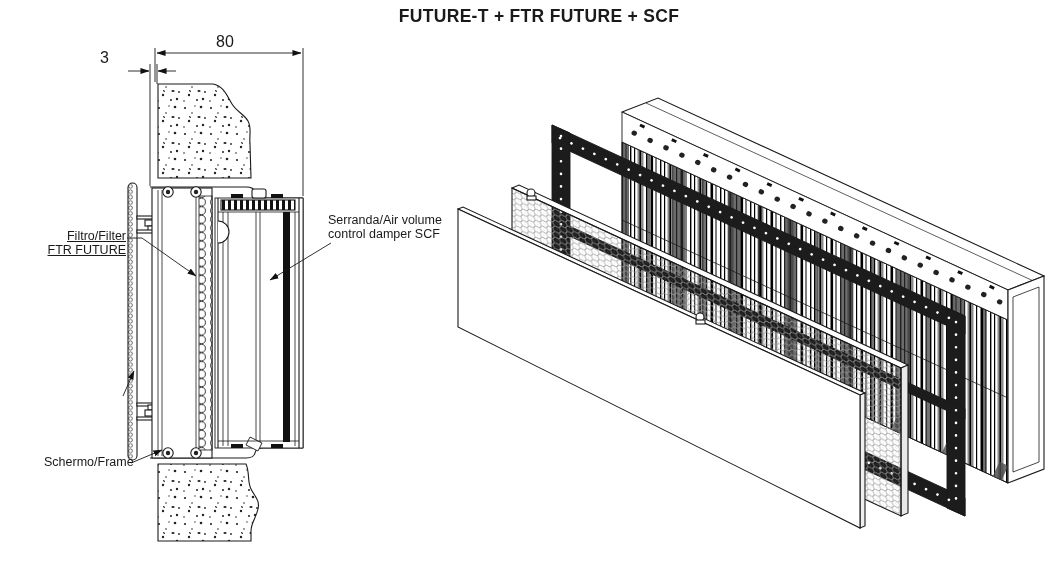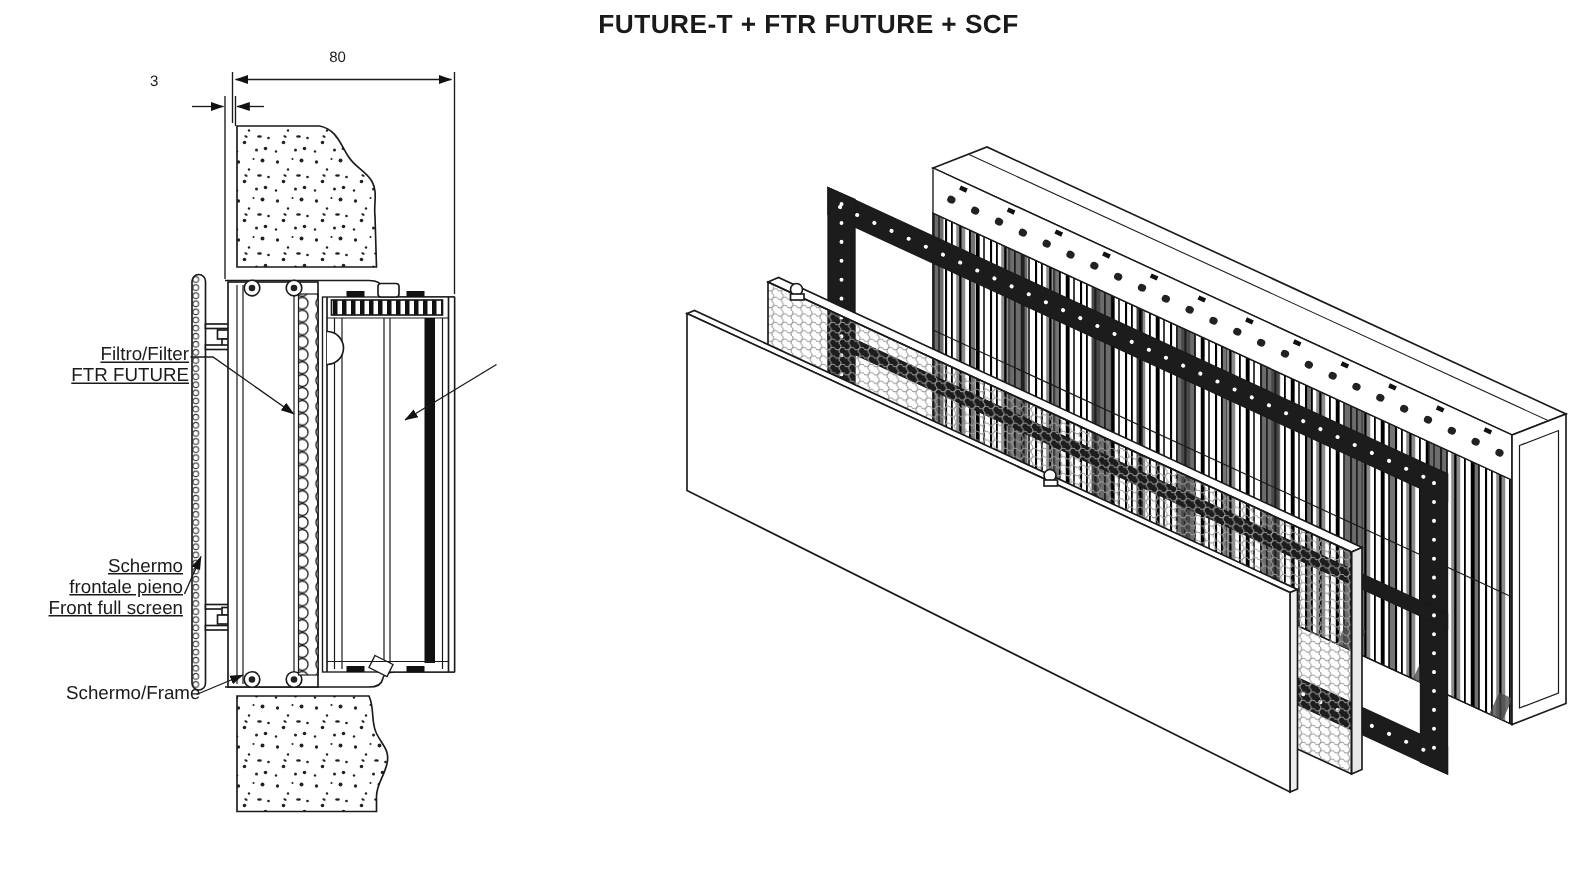--- a/index.html
+++ b/index.html
@@ -1,21 +1,21 @@
 <!DOCTYPE html>
 <html><head>
 <meta charset="utf-8">
 <style>
   html,body{margin:0;padding:0;background:#fff;}
   .canvas{position:relative;width:1062px;height:584px;background:#fff;overflow:hidden;
           font-family:"Liberation Sans",sans-serif;color:#1a1a1a;}
   .drawing-svg{position:absolute;left:0;top:0;}
   .title{position:absolute;left:515px;top:6px;transform:translateX(-50%);
          font-size:17.5px;font-weight:bold;letter-spacing:.3px;white-space:nowrap;margin-left:24px;}
-  .dim{position:absolute;font-size:10px;}
+  .dim{position:absolute;font-size:16px;}
   .lbl{position:absolute;font-size:12.5px;line-height:13.8px;}
   .r{text-align:right;text-decoration:underline;}
 </style>
 </head>
 <body>
 
 <div class="canvas">
 
 <svg class="drawing-svg" width="1062" height="584" viewBox="0 0 1062 584">
   <defs>
@@ -206,24 +206,23 @@
 <div class="title">FUTURE-T + FTR FUTURE + SCF</div>
 
 <div class="dim" style="left:210px;top:33px;width:30px;text-align:center;">80</div>
 <div class="dim" style="left:100px;top:49px;">3</div>
 
 <div class="lbl r" style="left:28px;top:230px;width:98px;">
   <div>Filtro/Filter</div>
   <div>FTR FUTURE</div>
 </div>
 
-
-<div class="lbl r" style="left:18px;top:371px;width:104px;">
-  <div>Schermo</div>
-  <div>frontale pieno</div>
-  <div>Front full screen</div>
-</div>
+<div class="lbl" style="left:328px;top:214px;width:140px;">
+  <div>Serranda/Air volume</div>
+  <div>control damper SCF</div>
+</div>
+
 
 <div class="lbl" style="left:44px;top:456px;width:100px;">
   <div>Schermo/Frame</div>
 </div>
 
 </div>
 
 </body></html>

